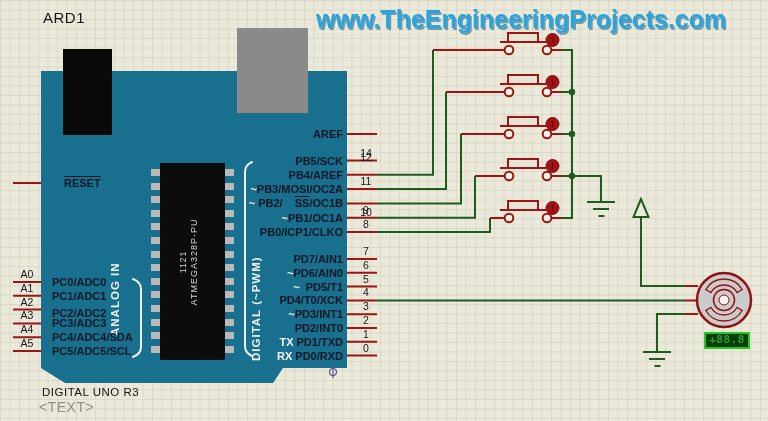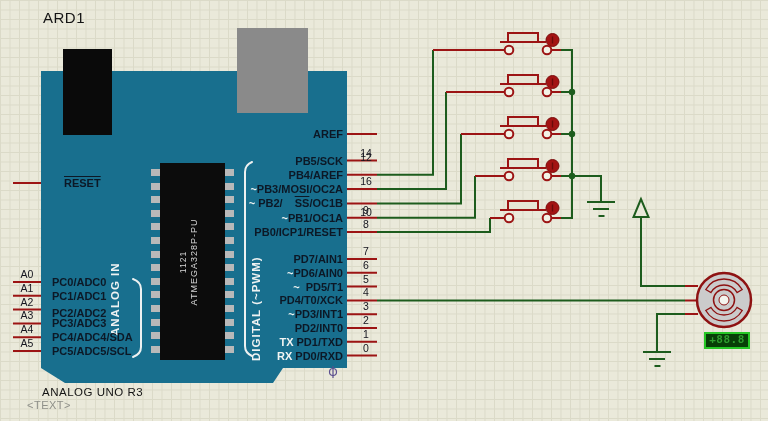--- a/index.html
+++ b/index.html
@@ -46,21 +46,21 @@
   .over{ text-decoration:overline;padding-left:12px; }
   .pinnum{ width:28px; left:352px; text-align:center; font-size:10.5px; color:#15151f; height:11px; line-height:11px; }
   .extlabel{ width:26px; left:14px; text-align:center; font-size:10.5px; color:#15151f; height:11px; line-height:11px; }
   .vlabel{
     writing-mode:vertical-rl; transform:rotate(180deg);
     font-weight:700; color:#eef2f2; letter-spacing:1px; white-space:nowrap;
   }
   .vdigital{ left:250px; top:240px; height:121px; font-size:11.5px; }
   .vanalog { left:109px; top:252px; height:84px;  font-size:11.5px; }
   .boardname{ left:42px; top:386px; font-size:11.5px; color:#141414; letter-spacing:.5px; }
-  .boardtext{ left:27px; top:399px; font-size:11px; color:#8f9089; letter-spacing:.5px; }
+  .boardtext{ left:39px; top:399px; font-size:14px; color:#8f9089; letter-spacing:.5px; }
   .display{
     left:704px; top:332px; width:46px; height:17px;
     background:#073f07; border:2px solid #26c826; color:#2f9e2f;
     font-family:"DejaVu Sans Mono", monospace; font-weight:700; font-size:11px;
     text-align:center; line-height:12px; letter-spacing:.5px;
   }
   svg.layer{ position:absolute; inset:0; }
   .wire-g{ stroke:#1d5c1d; stroke-width:2; fill:none; }
   .wire-r{ stroke:#9c1414; stroke-width:2; fill:none; }
   .bracket{ stroke:#edf1f1; stroke-width:2; fill:none; stroke-linecap:round; }
@@ -170,41 +170,42 @@
           <circle cx="552.5" cy="208" r="6.5" fill="#a31313" stroke="#7c0d0d"></circle>
           <line x1="552.5" y1="204.5" x2="552.5" y2="211.5" stroke="#6b0a0a" stroke-width="1.4"></line>
           <circle cx="509" cy="218" r="4.3" fill="#f3f2e6" stroke="#9c1414" stroke-width="2"></circle>
           <circle cx="547" cy="218" r="4.3" fill="#f3f2e6" stroke="#9c1414" stroke-width="2"></circle>
         </g>
       </g>
   </svg>
 
   <div class="abs display">+88.8</div>
 
+  <div class="abs title">www.TheEngineeringProjects.com</div>
   <div class="abs ref">ARD1</div>
   <div class="abs vlabel vdigital">DIGITAL (~PWM)</div>
   <div class="abs vlabel vanalog">ANALOG IN</div>
   <div class="abs pinlabel" style="top:128px;"><span>AREF</span></div>
   <div class="abs pinlabel leftside" style="top:177px;"><span class="over">RESET</span></div>
-  <div class="abs boardname">ANALOG UNO R3</div>
+  <div class="abs boardname">DIGITAL UNO R3</div>
   <div class="abs boardtext">&lt;TEXT&gt;</div>
 
   <div id="gen">
       <div class="abs pinnum" style="top:147.5px">14</div>
       <div class="abs pinlabel" style="top:154.5px"><span>PB5/SCK</span></div>
       <div class="abs pinnum" style="top:152px">12</div>
       <div class="abs pinlabel" style="top:168.8px"><span>PB4/AREF</span></div>
-      <div class="abs pinnum" style="top:176.1px">16</div>
+      <div class="abs pinnum" style="top:176.1px">11</div>
       <div class="abs pinlabel" style="top:183.1px"><span class="prefix">~</span><span>PB3/MOSI/OC2A</span></div>
       <div class="abs pinnum" style="top:207px">10</div>
       <div class="abs pinlabel" style="top:197.4px"><span class="prefix">~&nbsp;</span><span>PB2/</span><span class="over">SS</span><span>/OC1B</span></div>
       <div class="abs pinnum" style="top:204.7px">9</div>
       <div class="abs pinlabel" style="top:211.7px"><span class="prefix">~</span><span>PB1/OC1A</span></div>
       <div class="abs pinnum" style="top:219px">8</div>
-      <div class="abs pinlabel" style="top:226px"><span>PB0/ICP1/RESET</span></div>
+      <div class="abs pinlabel" style="top:226px"><span>PB0/ICP1/CLKO</span></div>
       <div class="abs pinnum" style="top:246px">7</div>
       <div class="abs pinlabel" style="top:253px"><span>PD7/AIN1</span></div>
       <div class="abs pinnum" style="top:259.8px">6</div>
       <div class="abs pinlabel" style="top:266.8px"><span class="prefix">~</span><span>PD6/AIN0</span></div>
       <div class="abs pinnum" style="top:273.6px">5</div>
       <div class="abs pinlabel" style="top:280.6px"><span class="prefix">~&nbsp;&nbsp;</span><span>PD5/T1</span></div>
       <div class="abs pinnum" style="top:287.4px">4</div>
       <div class="abs pinlabel" style="top:294.4px"><span>PD4/T0/XCK</span></div>
       <div class="abs pinnum" style="top:301.2px">3</div>
       <div class="abs pinlabel" style="top:308.2px"><span class="prefix">~</span><span>PD3/INT1</span></div>

